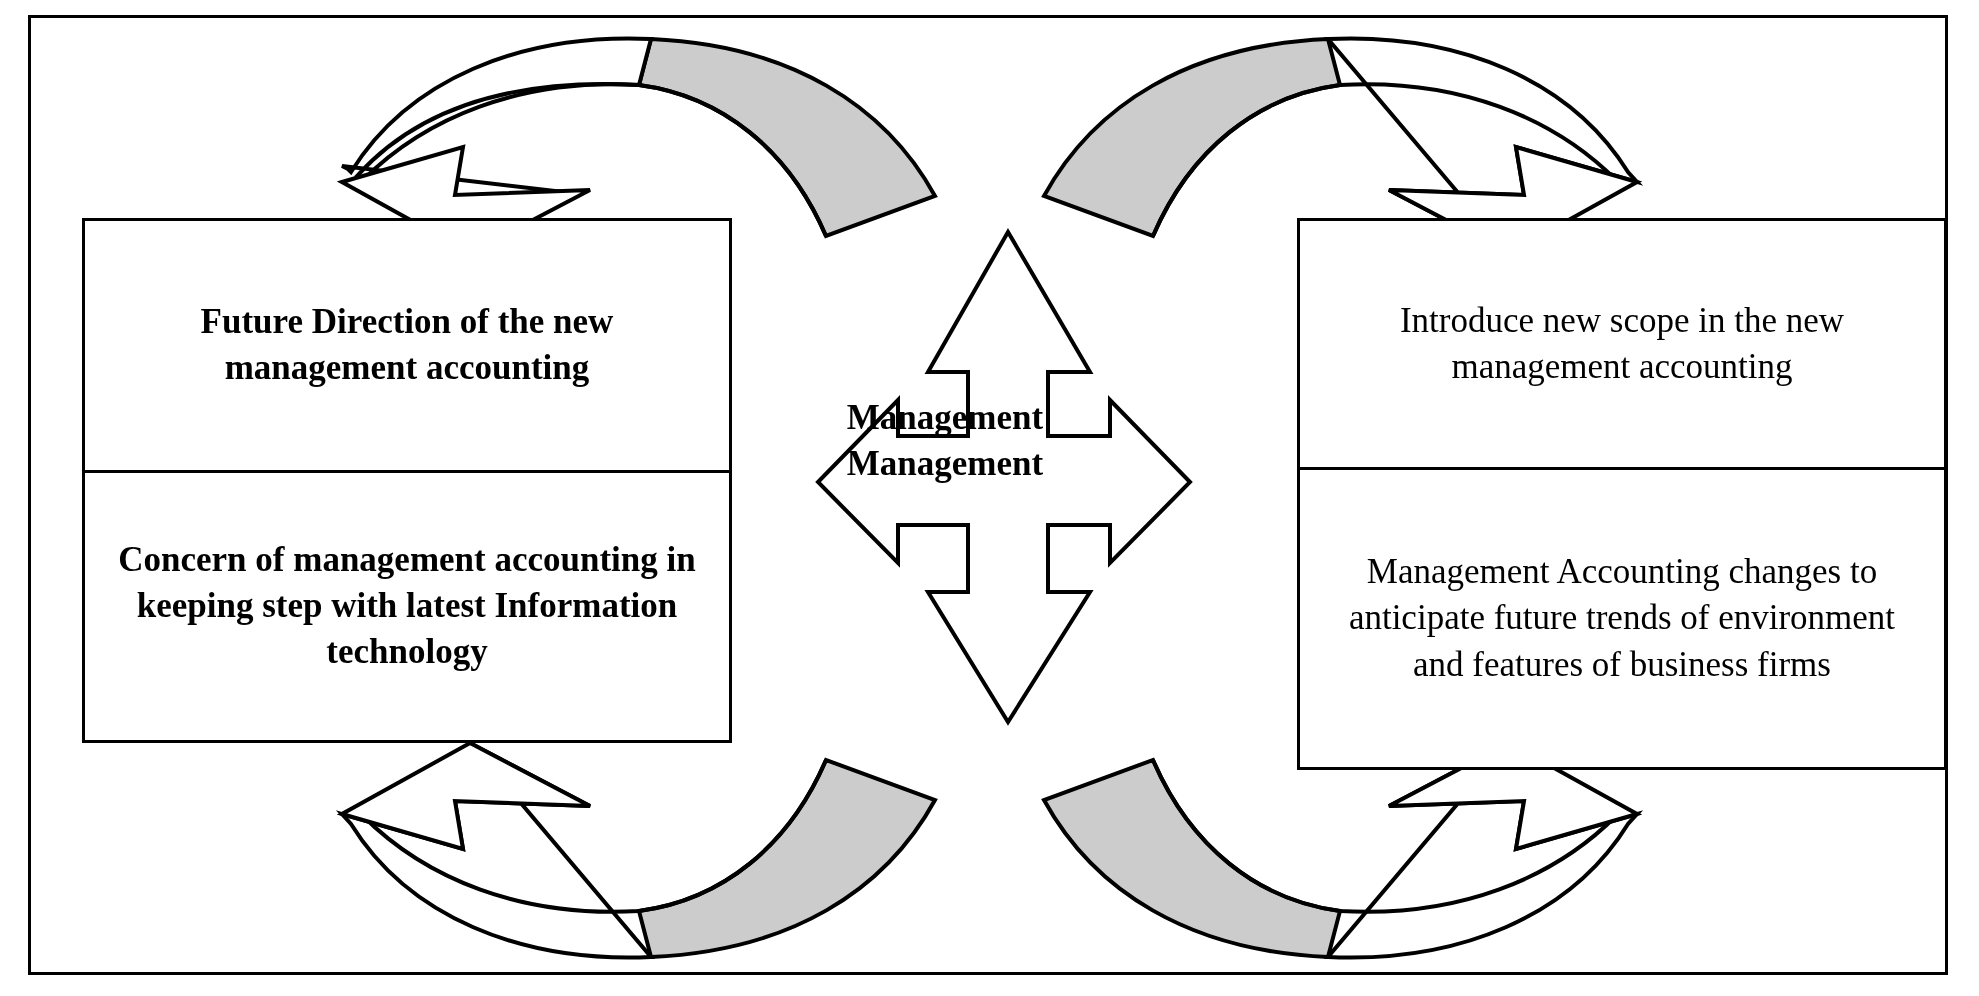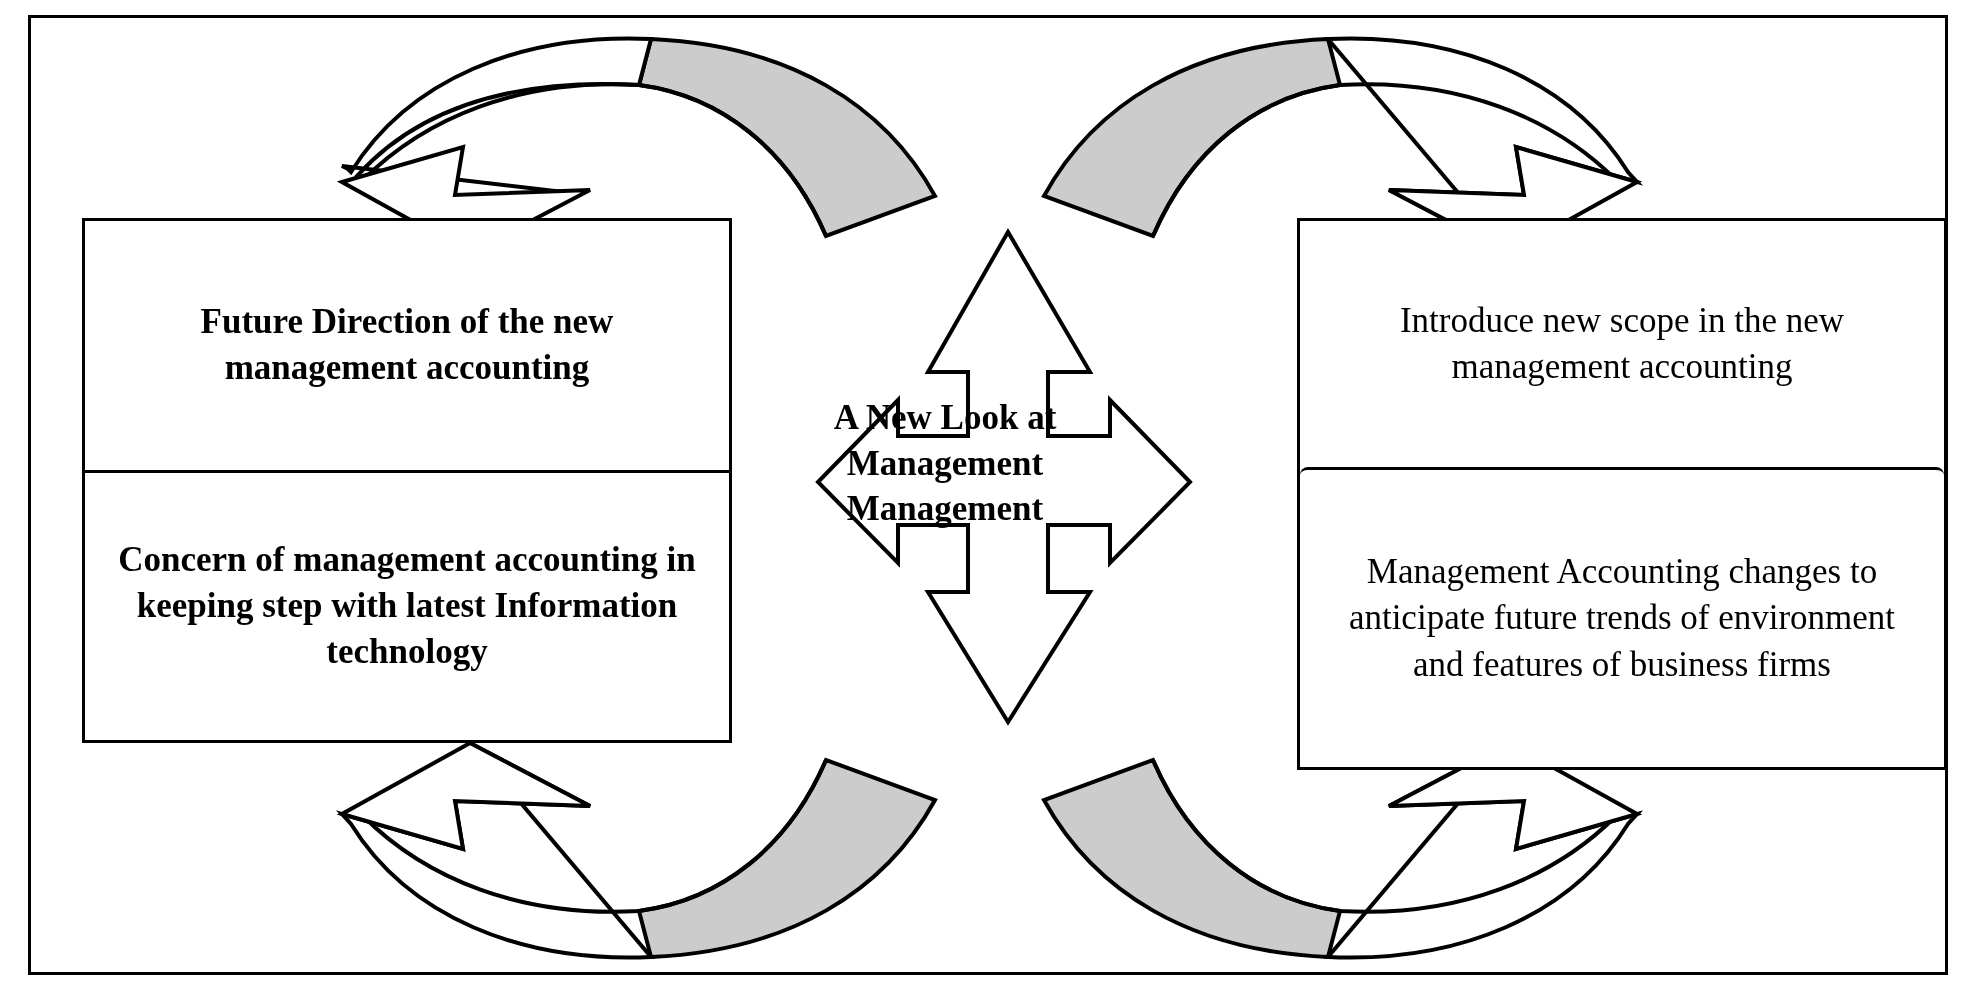--- a/index.html
+++ b/index.html
@@ -59,21 +59,21 @@
     justify-content: center;
     text-align: center;
     padding: 6px 22px;
     font-size: 35px;
     line-height: 1.32;
     color: #000000;
   }
   #box-left  .cell.top    { height: 250px; }
   #box-left  .cell.bottom { height: 272px; border-top: 3px solid #000000; }
   #box-right .cell.top    { height: 246px; }
-  #box-right .cell.bottom { height: 300px; border-top: 3px solid #000000; border-radius: 8px; }
+  #box-right .cell.bottom { height: 300px; border-top: 3px solid #000000; }
 
   
   #center-label {
     position: absolute;
     left: 800px;
     top: 395px;
     width: 290px;
     text-align: center;
     font-weight: bold;
     font-size: 35px;
@@ -186,18 +186,17 @@
     <div class="cell top">Future Direction of the new management accounting</div>
     <div class="cell bottom">Concern of management accounting in keeping step with latest Information technology</div>
   </div>
 
   <div class="concept-box" id="box-right">
     <div class="cell top">Introduce new scope in the new management accounting</div>
     <div class="cell bottom">Management Accounting changes to anticipate future trends of environment and features of business firms</div>
   </div>
 
   <div id="center-label">
-    <div>A New Look at</div>
     <div>Management</div>
     <div>Management</div>
   </div>
 
 </div>
 
 </body></html>

